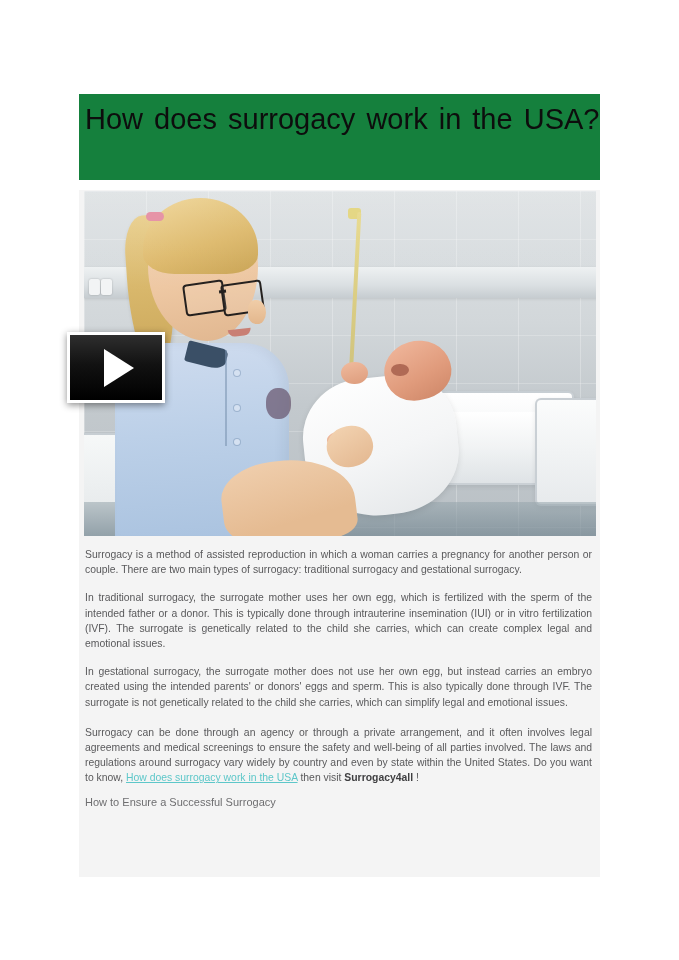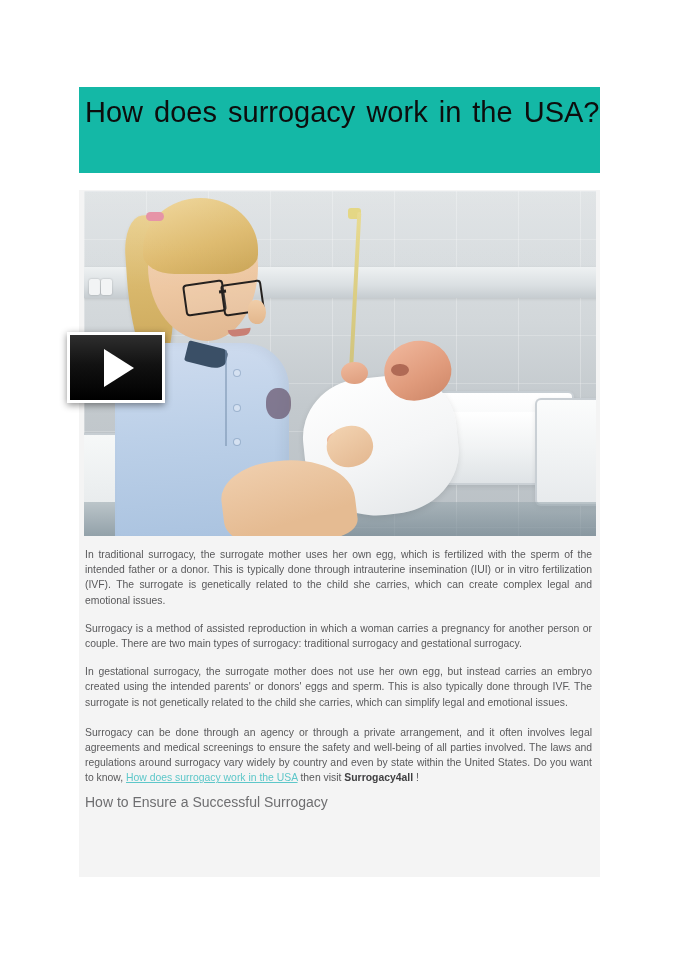--- a/index.html
+++ b/index.html
@@ -21,24 +21,24 @@
     position: absolute;
     left: 0; top: 0;
     width: 679px; height: 960px;
     background: #ffffff;
   }
 
   
   .title-panel {
     position: absolute;
     left: 79px;
-    top: 87px;
+    top: 94px;
     width: 521px;
     height: 86px;
-    background: #14b8a6;
+    background: #15803d;
     box-sizing: border-box;
     padding: 8px 0 0 6px;
   }
   .doc-title {
     margin: 0;
     font-family: "Liberation Sans", sans-serif;
     font-weight: 400;
     font-size: 29px;
     line-height: 35px;
     color: #0d0d0d;
@@ -368,21 +368,21 @@
     font-size: 10.4px;
     line-height: 15.2px;
     color: #59595b;
     text-align: justify;
     text-justify: inter-word;
   }
   .para-tail { margin-bottom: 0; margin-top: 15px; }
   .subhead {
     margin: 9px 0 0 0;
     font-family: "Liberation Sans", sans-serif;
-    font-size: 14px;
+    font-size: 11px;
     line-height: 15.2px;
     color: #6e6e70;
     text-align: left;
   }
   .link {
     color: #5dc7c9;
     text-decoration: underline;
     cursor: pointer;
   }
   strong.brand {
@@ -447,24 +447,24 @@
         <div class="photo-veil"></div>
       </div>
     </div>
 
     <div class="play-overlay">
       <div class="play-tri"></div>
     </div>
 
     <div class="article">
 
+      <p class="para">Surrogacy is a method of assisted reproduction in which a woman carries a pregnancy for another person or couple. There are two main types of surrogacy: traditional surrogacy and gestational surrogacy.</p>
+
       <p class="para">In traditional surrogacy, the surrogate mother uses her own egg, which is fertilized with the sperm of the intended father or a donor. This is typically done through intrauterine insemination (IUI) or in vitro fertilization (IVF). The surrogate is genetically related to the child she carries, which can create complex legal and emotional issues.</p>
 
-      <p class="para">Surrogacy is a method of assisted reproduction in which a woman carries a pregnancy for another person or couple. There are two main types of surrogacy: traditional surrogacy and gestational surrogacy.</p>
-
       <p class="para">In gestational surrogacy, the surrogate mother does not use her own egg, but instead carries an embryo created using the intended parents' or donors' eggs and sperm. This is also typically done through IVF. The surrogate is not genetically related to the child she carries, which can simplify legal and emotional issues.</p>
 
       <p class="para para-tail"><span>Surrogacy can be done through an agency or through a private arrangement, and it often involves legal agreements and medical screenings to ensure the safety and well-being of all parties involved. The laws and regulations around surrogacy vary widely by country and even by state within the United States. Do you want to know, </span><a class="link">How does surrogacy work in the USA</a><span> then visit </span><strong class="brand">Surrogacy4all</strong><span> !</span></p>
 
       <p class="subhead">How to Ensure a Successful Surrogacy</p>
 
     </div>
 
   </div>
 

